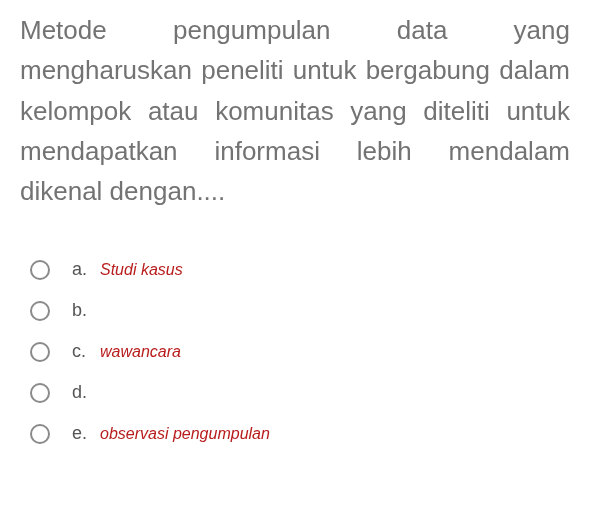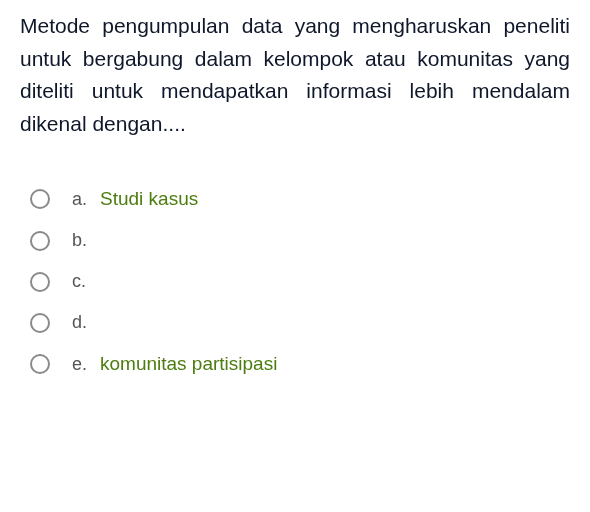--- a/index.html
+++ b/index.html
@@ -5,24 +5,24 @@
   * { box-sizing: border-box; margin: 0; padding: 0; }
   body {
     width: 590px;
     height: 512px;
     background: #ffffff;
     font-family: Arial, Helvetica, sans-serif;
     padding: 10px 20px 20px 20px;
     color: #424242;
   }
   .question {
-    font-size: 21px;
+    font-size: 26px;
     line-height: 1.55;
     text-align: justify;
-    color: #0f172a;
+    color: #737373;
     margin-bottom: 48px;
   }
   .options {
     padding-left: 10px;
   }
   .option {
     display: flex;
     align-items: center;
     margin-bottom: 20px;
     cursor: pointer;
@@ -35,22 +35,23 @@
     flex-shrink: 0;
     margin-right: 22px;
   }
   .opt-letter {
     font-size: 18px;
     color: #555555;
     width: 28px;
     flex-shrink: 0;
   }
   .opt-text {
-    font-size: 19px;
-    color: #4d7c0f;
+    font-size: 16px;
+    color: #b91c1c;
+    font-style: italic;
   }
 </style>
 </head>
 <body>
 
 <div class="question">Metode pengumpulan data yang mengharuskan peneliti untuk bergabung dalam kelompok atau komunitas yang diteliti untuk mendapatkan informasi lebih mendalam dikenal dengan....</div>
 
 <div class="options">
 
   <div class="option">
@@ -60,26 +61,27 @@
   </div>
 
   <div class="option">
     <span class="radio"></span>
     <span class="opt-letter">b.</span>
   </div>
 
   <div class="option">
     <span class="radio"></span>
     <span class="opt-letter">c.</span>
+    <span class="opt-text">wawancara</span>
   </div>
 
   <div class="option">
     <span class="radio"></span>
     <span class="opt-letter">d.</span>
   </div>
 
   <div class="option">
     <span class="radio"></span>
     <span class="opt-letter">e.</span>
-    <span class="opt-text">komunitas partisipasi</span>
+    <span class="opt-text">observasi pengumpulan</span>
   </div>
 
 </div>
 
 </body></html>

